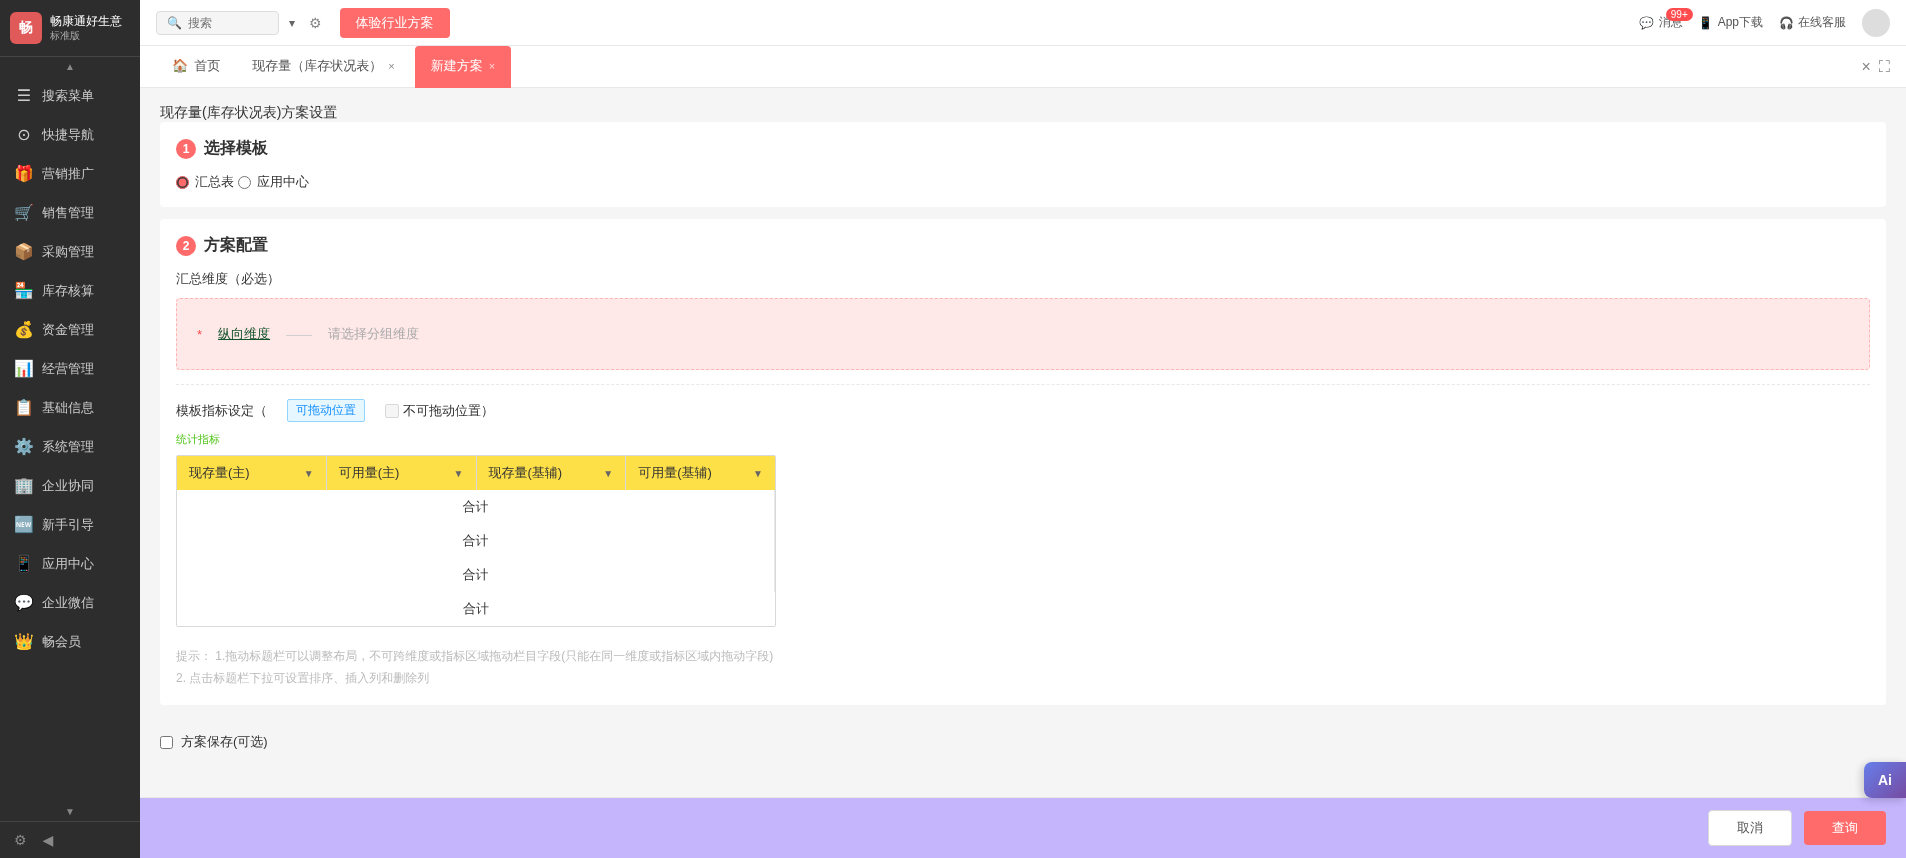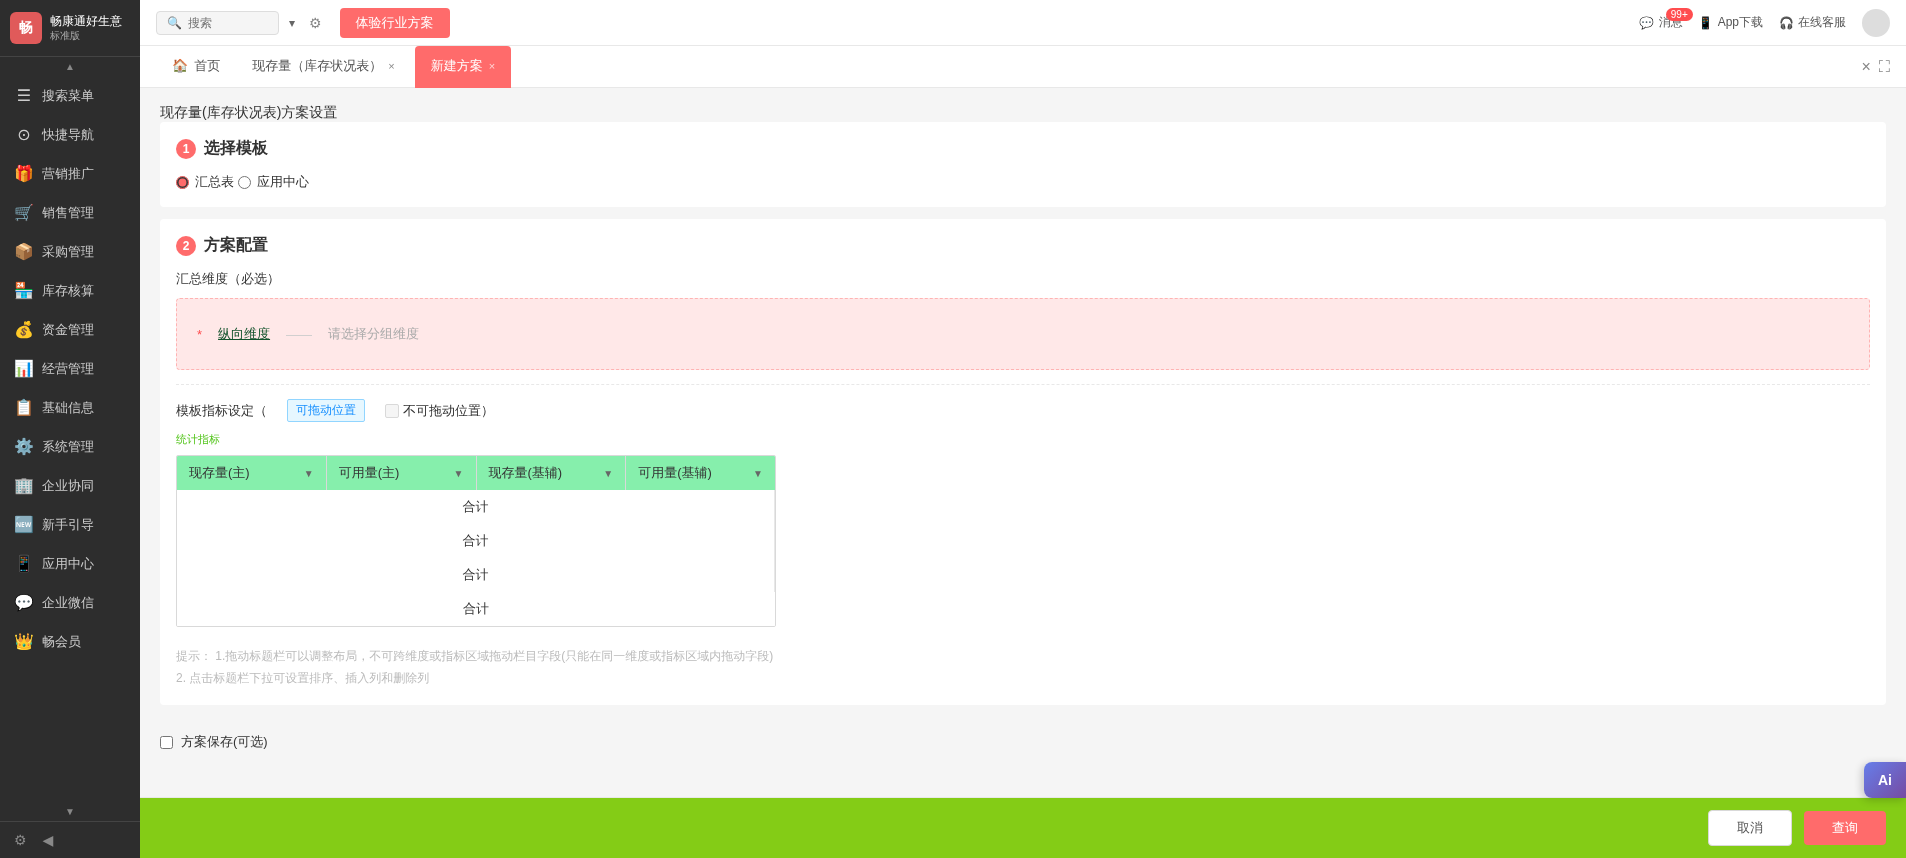--- a/index.html
+++ b/index.html
@@ -158,21 +158,21 @@
     .drag-badge {
       display: inline-block; padding: 2px 8px;
       background: #e6f7ff; border: 1px solid #91d5ff;
       border-radius: 2px; font-size: 12px; color: #1890ff;
       cursor: pointer;
     }
 
     
     .stats-label { color: #52c41a; font-size: 11px; margin-bottom: 8px; font-weight: 500; }
     .stats-table { border: 1px solid #d9d9d9; border-radius: 2px; overflow: hidden; display: inline-block; min-width: 600px; }
-    .stats-table-header { display: flex; background: #86efac; }
+    .stats-table-header { display: flex; background: #fde047; }
     .stats-col {
       flex: 1; border-right: 1px solid #d9d9d9;
       display: flex; align-items: center; justify-content: space-between;
       padding: 8px 12px; min-width: 130px;
     }
     .stats-col:last-child { border-right: none; }
     .stats-col-label { font-size: 13px; color: #333; }
     .stats-col-arrow { color: #666; font-size: 10px; cursor: pointer; }
     .stats-table-body { display: flex; background: #fff; flex-direction: column; }
     .stats-cell {
@@ -185,21 +185,21 @@
     
     .tips { margin-top: 16px; font-size: 12px; color: #bbb; line-height: 1.8; }
 
     
     .save-row { display: flex; align-items: center; gap: 8px; margin-top: 16px; padding: 12px 0; }
     .save-checkbox { accent-color: #ff6b6b; cursor: pointer; }
     .save-label { font-size: 13px; color: #333; }
 
     
     .bottom-bar {
-      background: #84cc16;
+      background: #c4b5fd;
       border-top: 1px solid #e8e8e8;
       padding: 12px 20px;
       display: flex; justify-content: flex-end; gap: 12px;
       align-items: center;
     }
     .btn-cancel {
       background: #fff; color: #555; border: 1px solid #d9d9d9;
       border-radius: 4px; padding: 8px 28px; font-size: 13px; cursor: pointer;
     }
     .btn-query {

